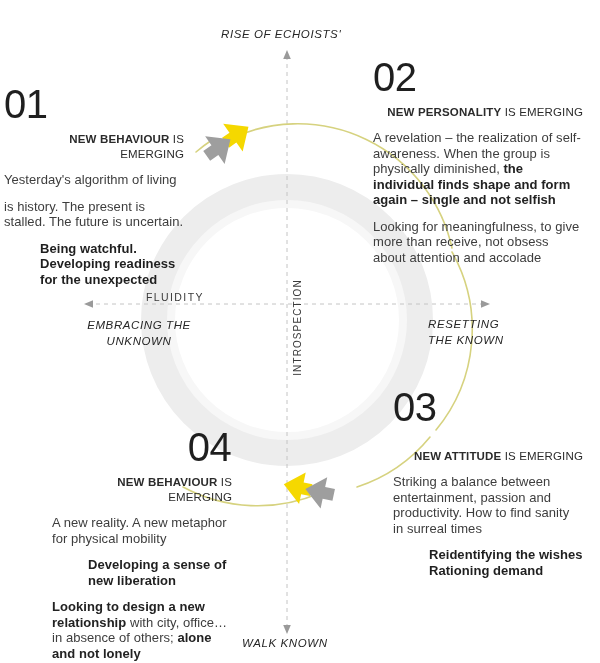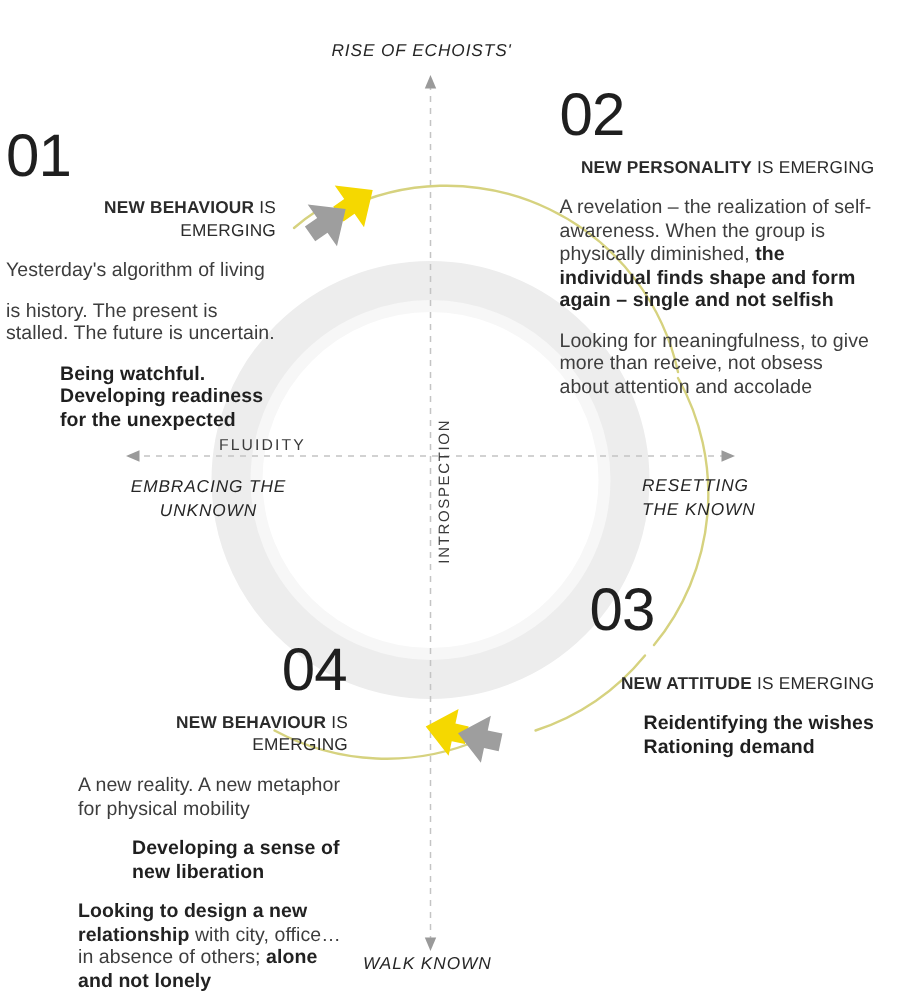--- a/index.html
+++ b/index.html
@@ -195,20 +195,21 @@
     </div>
     <div class="para"><span>A revelation – the realization of self-awareness. When the group is physically diminished, </span><b>the individual finds shape and form again – single and not selfish</b></div>
     <div class="para">Looking for meaningfulness, to give more than receive, not obsess about attention and accolade</div>
   </div>
 
   <div class="quad" id="quad-03">
     <div class="quad-num">03</div>
     <div class="quad-head">
       <b>NEW ATTITUDE</b><span> IS EMERGING</span>
     </div>
+    <div class="para">Striking a balance between entertainment, passion and productivity. How to find sanity in surreal times</div>
     <div class="para bold">
       <span>Reidentifying the wishes</span><br>
       <span>Rationing demand</span>
     </div>
   </div>
 
   <div class="quad" id="quad-04">
     <div class="quad-num">04</div>
     <div class="quad-head">
       <b>NEW BEHAVIOUR</b><span> IS</span><br>

